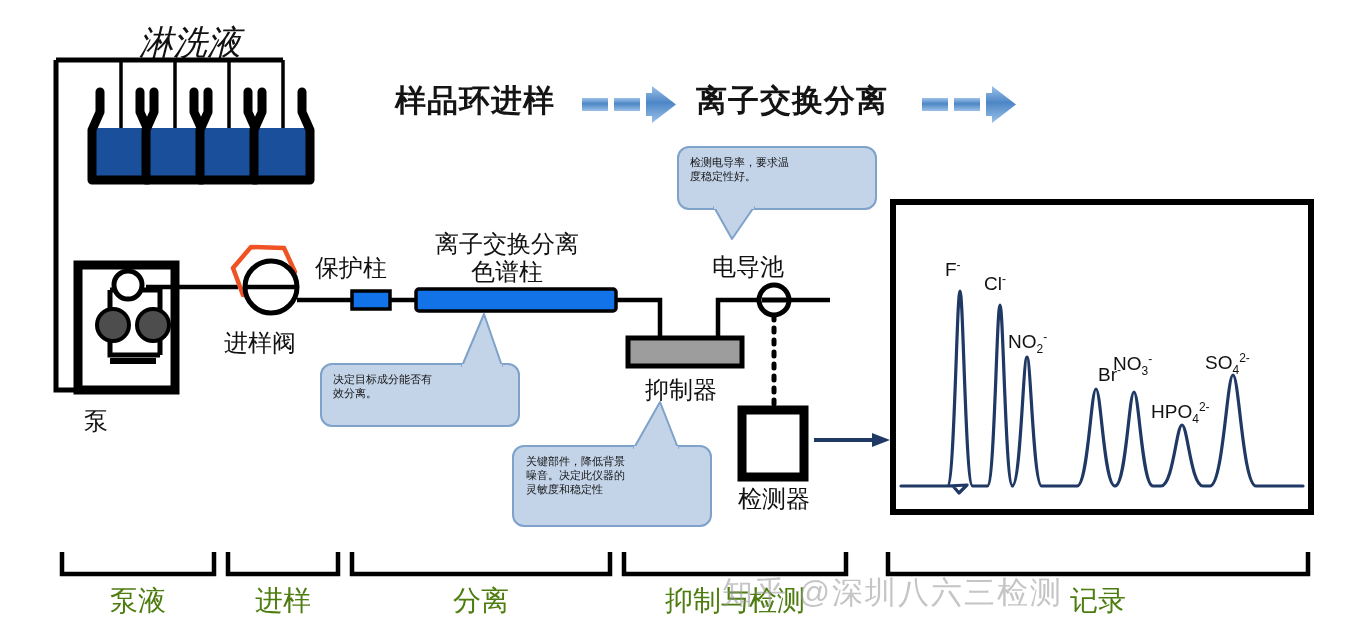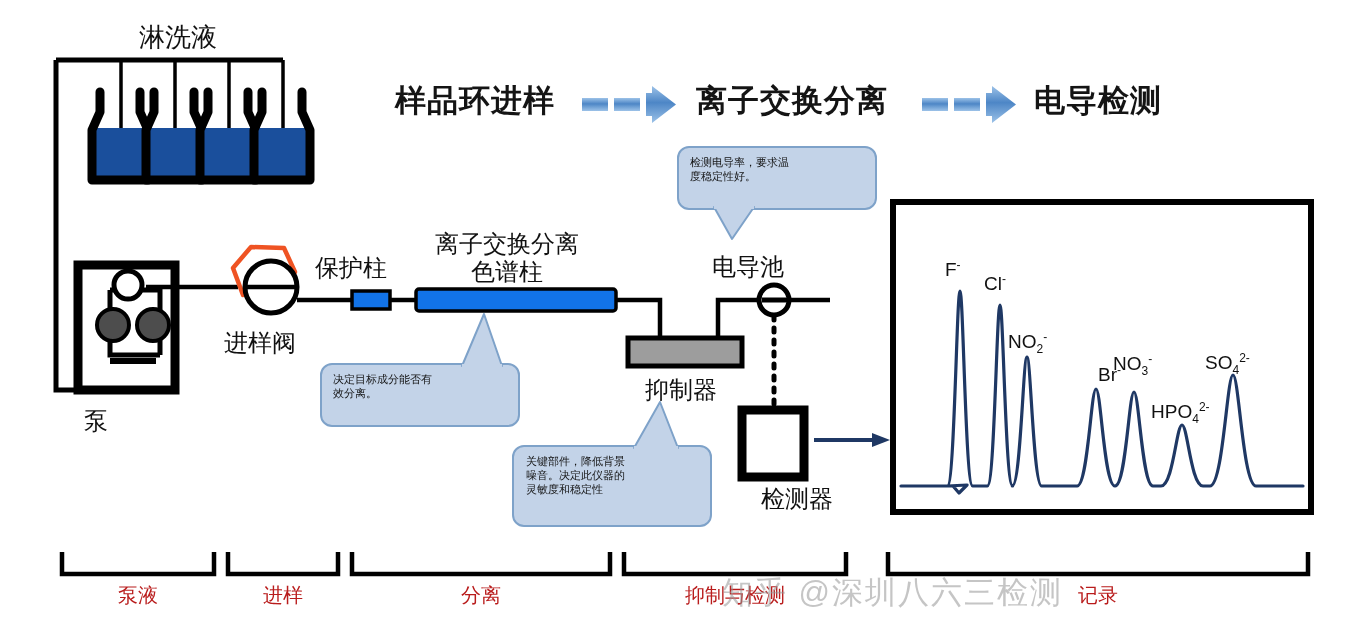--- a/index.html
+++ b/index.html
@@ -3,38 +3,38 @@
 <meta charset="utf-8">
 <style>
   html,body{margin:0;padding:0;background:#ffffff;}
   body{width:1366px;height:643px;overflow:hidden;font-family:"Liberation Sans","DejaVu Sans",sans-serif;}
   #stage{position:relative;width:1366px;height:643px;background:#fff;}
   .abs{position:absolute;}
   .lbl{position:absolute;color:#111;white-space:nowrap;font-family:"Liberation Sans","DejaVu Sans",sans-serif;}
   .flowtxt{font-size:31px;font-weight:600;color:#141414;letter-spacing:1px;}
   .devlbl{font-size:24px;color:#111;}
   .devlbl.ctr{text-align:center;}
-  .bracketlbl{font-size:20px;color:#b91c1c;text-align:center;}
+  .bracketlbl{font-size:28px;color:#4d7c0f;text-align:center;}
   .callout{position:absolute;background:#c3d3e8;border:2px solid #7ea2c9;border-radius:12px;
            color:#141414;font-size:11px;line-height:1.28;padding:7px 10px 8px 11px;
            box-sizing:border-box;font-family:"Liberation Sans","DejaVu Sans",sans-serif;}
   .callout span{display:block;}
   svg{display:block;}
   .wm{position:absolute;color:rgba(150,150,150,0.55);font-size:31px;white-space:nowrap;
       font-family:Liberation Sans, sans-serif;letter-spacing:2px;}
   .peaklbl{position:absolute;font-size:19px;color:#111;white-space:nowrap;}
   .peaklbl sup{font-size:12px;}
   .peaklbl sub{font-size:12px;}
 </style>
 </head>
 <body>
 
 <div id="stage">
 
-  <div class="lbl devlbl" style="left:139px;top:20px;font-size:26px;">淋洗液</div>
+  <div class="lbl devlbl" style="left:139px;top:20px;font-size:34px;font-style:italic;">淋洗液</div>
 
   <div class="lbl flowtxt" style="left:395px;top:80px;">样品环进样</div>
   <div class="abs" style="left:580px;top:85px;">
     <svg width="110" height="40" viewBox="0 0 110 40">
       <defs>
         <linearGradient id="ag1" x1="0" y1="0" x2="0" y2="1">
           <stop offset="0%" stop-color="#9cc2e8"></stop>
           <stop offset="45%" stop-color="#4d86c6"></stop>
           <stop offset="100%" stop-color="#9cc2e8"></stop>
         </linearGradient>
@@ -45,21 +45,20 @@
     </svg>
   </div>
   <div class="lbl flowtxt" style="left:696px;top:80px;">离子交换分离</div>
   <div class="abs" style="left:920px;top:85px;">
     <svg width="110" height="40" viewBox="0 0 110 40">
       <rect x="2" y="13" width="26" height="13" fill="url(#ag1)"></rect>
       <rect x="34" y="13" width="26" height="13" fill="url(#ag1)"></rect>
       <path d="M66,8 L66,31 L72,31 L72,38 L96,19.5 L72,1 L72,8 Z" fill="url(#ag1)"></path>
     </svg>
   </div>
-  <div class="lbl flowtxt" style="left:1034px;top:80px;">电导检测</div>
 
   <svg class="abs" style="left:0;top:0;" width="1366" height="643" viewBox="0 0 1366 643">
 
     <path d="M56,60 L56,390 L145,390" fill="none" stroke="#000" stroke-width="5"></path>
     <path d="M56,60 L283,60" fill="none" stroke="#000" stroke-width="5"></path>
 
     <line x1="121" y1="60" x2="121" y2="170" stroke="#000" stroke-width="3.5"></line>
     <line x1="175" y1="60" x2="175" y2="170" stroke="#000" stroke-width="3.5"></line>
     <line x1="229" y1="60" x2="229" y2="170" stroke="#000" stroke-width="3.5"></line>
     <line x1="283" y1="60" x2="283" y2="170" stroke="#000" stroke-width="3.5"></line>
@@ -154,21 +153,21 @@
       </g>
   </svg>
 
   <div class="lbl devlbl" style="left:84px;top:405px;">泵</div>
   <div class="lbl devlbl" style="left:224px;top:327px;">进样阀</div>
   <div class="lbl devlbl" style="left:315px;top:252px;">保护柱</div>
   <div class="lbl devlbl ctr" style="left:435px;top:228px;">离子交换分离</div>
   <div class="lbl devlbl ctr" style="left:471px;top:256px;">色谱柱</div>
   <div class="lbl devlbl" style="left:645px;top:374px;">抑制器</div>
   <div class="lbl devlbl" style="left:712px;top:251px;">电导池</div>
-  <div class="lbl devlbl" style="left:761px;top:483px;">检测器</div>
+  <div class="lbl devlbl" style="left:738px;top:483px;">检测器</div>
 
   <div class="callout" style="left:677px;top:146px;width:200px;height:64px;">
     <span>检测电导率，要求温</span>
     <span>度稳定性好。</span>
   </div>
   <svg class="abs" style="left:700px;top:205px;" width="70" height="36">
     <path d="M14,2 L54,2 L32,34 Z" fill="#c3d3e8" stroke="#7ea2c9" stroke-width="2" stroke-linejoin="round"></path>
     <path d="M14,2 L54,2" stroke="#c3d3e8" stroke-width="4"></path>
   </svg>
 

